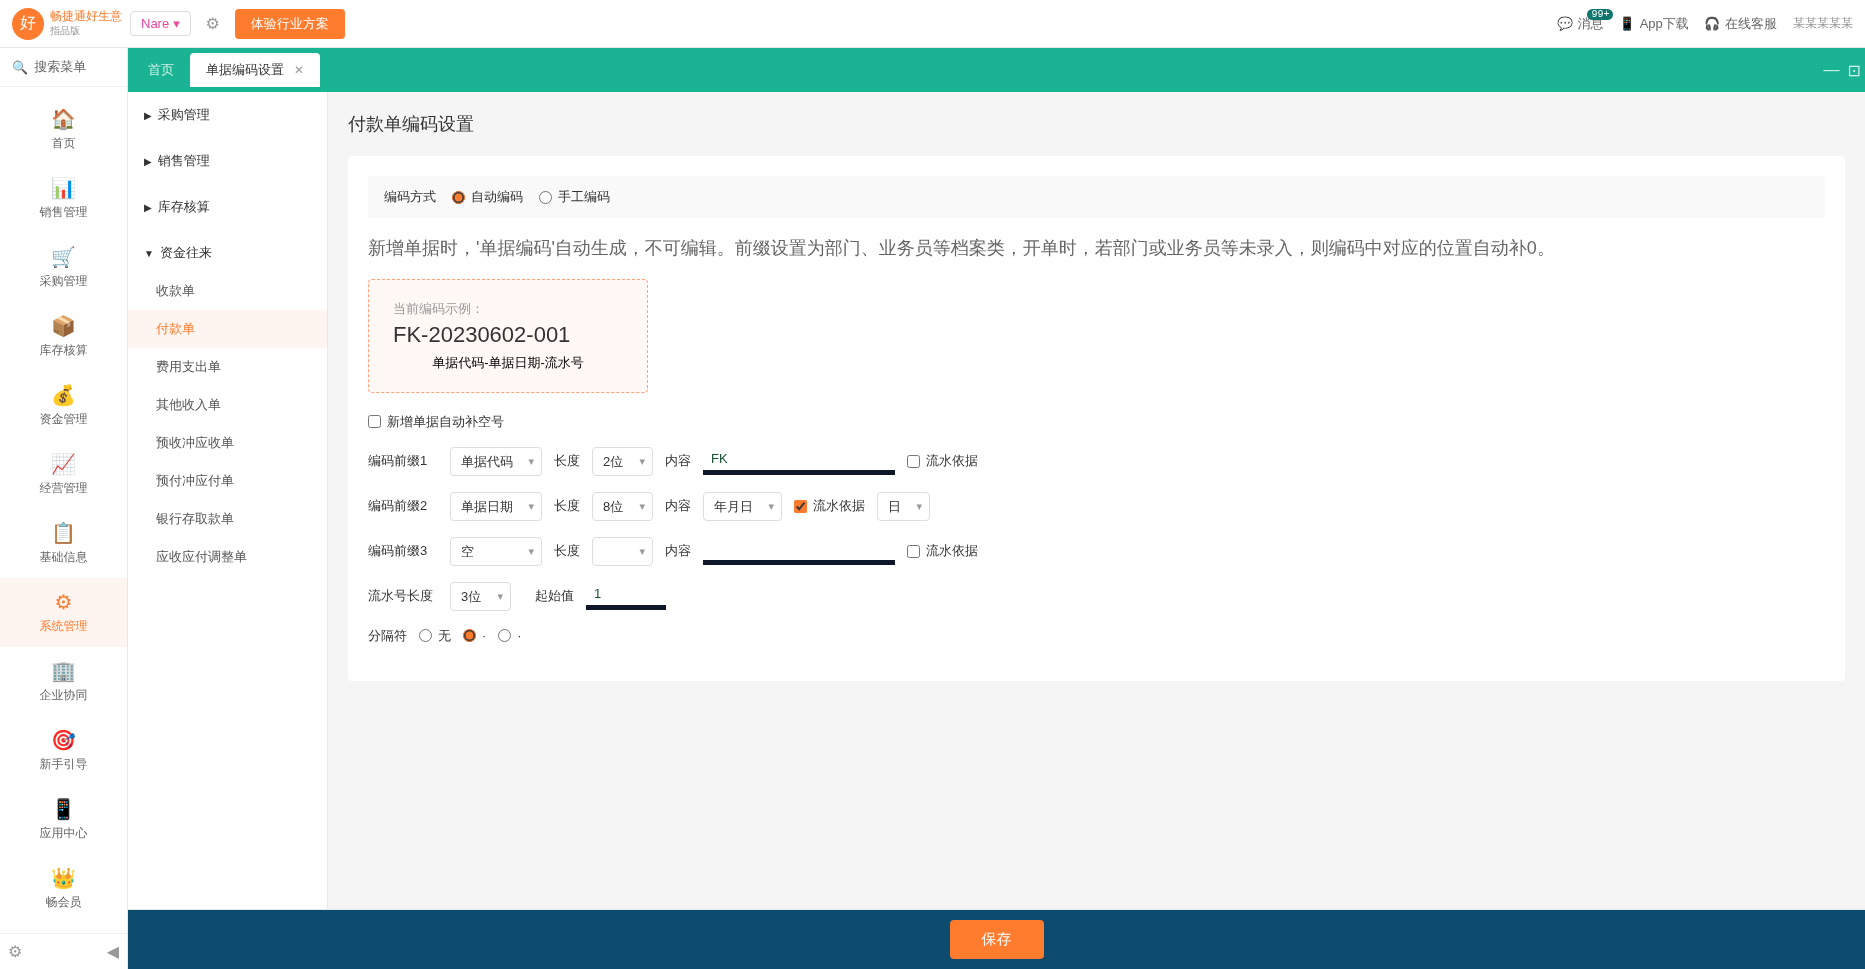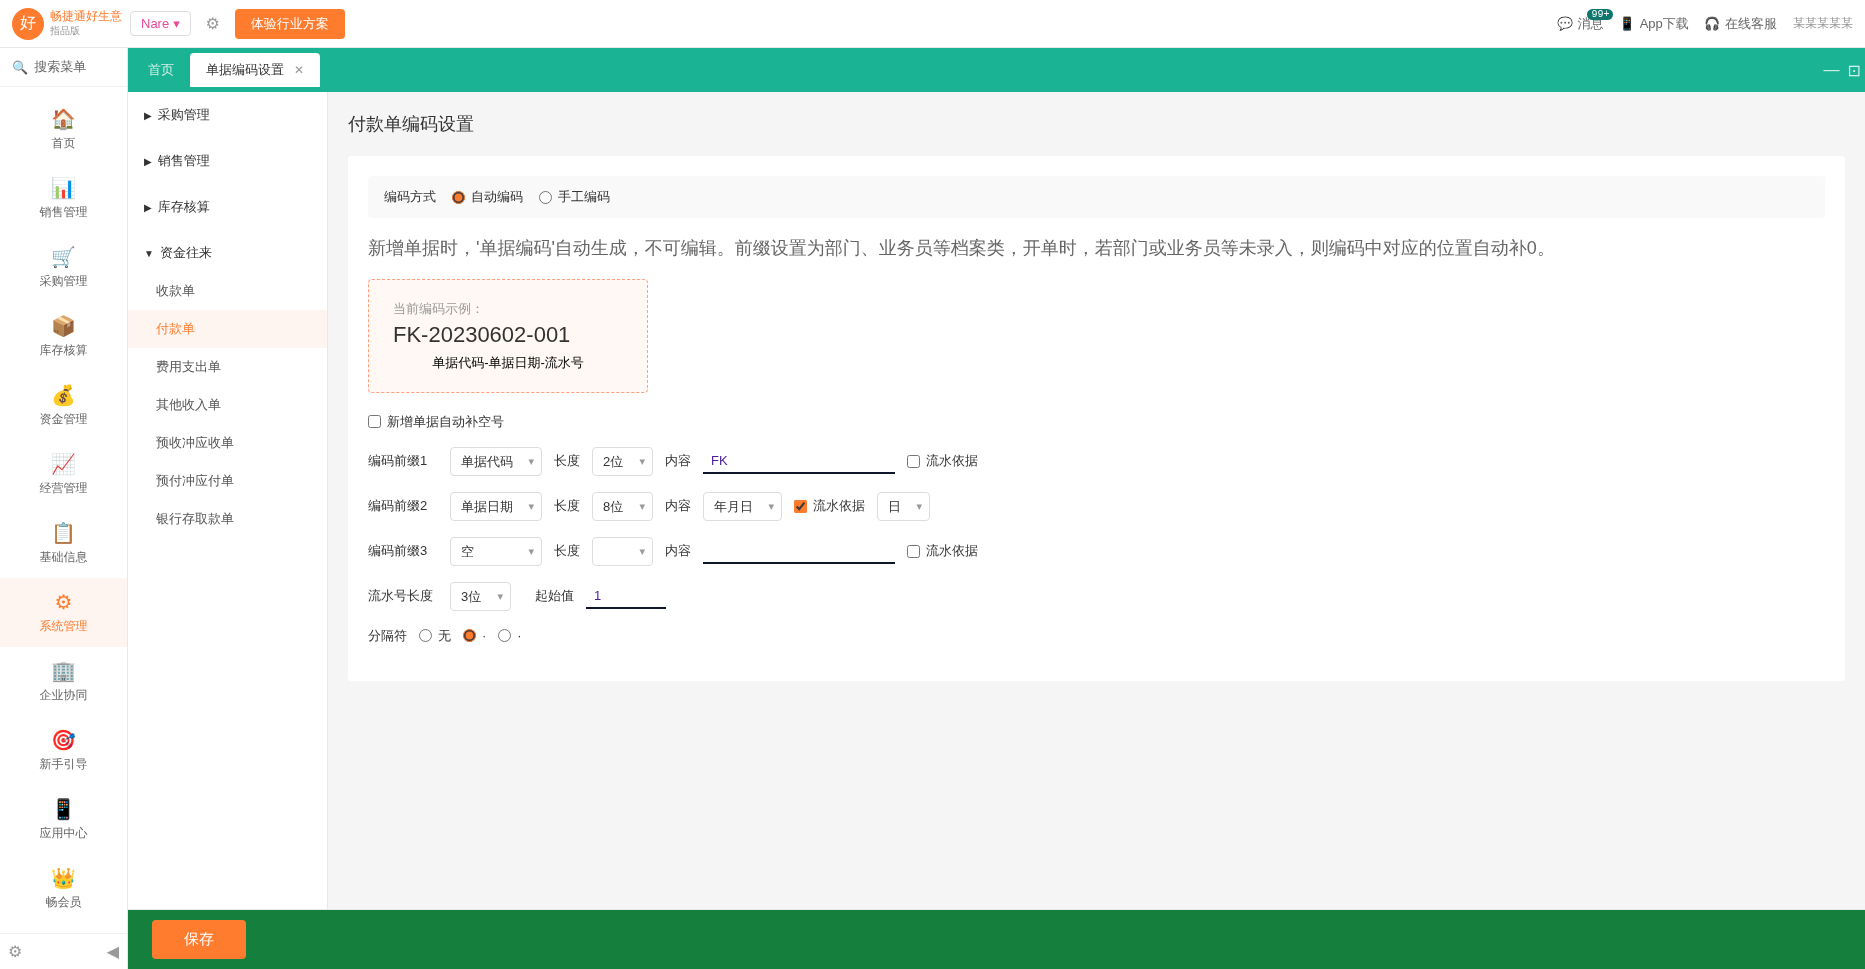--- a/index.html
+++ b/index.html
@@ -77,30 +77,30 @@
     .preview-code { font-size: 22px; font-weight: 500; color: #333; margin-bottom: 6px; }
     .preview-desc { font-size: 13px; color: #000000; text-align: center; }
 
     
     .checkbox-row { display: flex; align-items: center; gap: 6px; margin-bottom: 16px; font-size: 13px; color: #333; }
     .checkbox-input { accent-color: #ff7b2e; }
 
     
     .form-row { display: flex; align-items: center; gap: 12px; margin-bottom: 16px; flex-wrap: wrap; }
     .form-label { font-size: 13px; color: #333; width: 70px; flex-shrink: 0; }
-    .form-input-text { border: none; border-bottom: 2px solid #0f172a; padding: 4px 8px; font-size: 13px; color: #4c1d95; background: transparent; min-width: 80px; }
+    .form-input-text { border: none; border-bottom: 5px solid #0f172a; padding: 4px 8px; font-size: 13px; color: #14532d; background: transparent; min-width: 80px; }
     .check-item { display: flex; align-items: center; gap: 6px; font-size: 13px; color: #333; }
 
     
     .separator-row { display: flex; align-items: center; gap: 12px; margin-bottom: 16px; }
     .separator-label { font-size: 13px; color: #333; }
     .radio-group { display: flex; align-items: center; gap: 12px; }
 
     
-    .bottom-bar { height: 60px; background: #15803d; border-top: 1px solid #e8e8e8; display: flex; align-items: center; justify-content: flex-start; padding: 0 24px; flex-shrink: 0; }
+    .bottom-bar { height: 60px; background: #0c4a6e; border-top: 1px solid #e8e8e8; display: flex; align-items: center; justify-content: center; padding: 0 24px; flex-shrink: 0; }
     .btn-save { background: #ff7b2e; color: white; border: none; border-radius: 4px; padding: 10px 32px; font-size: 15px; cursor: pointer; }
 
     select { appearance: none; }
     .select-wrapper { position: relative; display: inline-flex; }
     .select-wrapper select { border: 1px solid #ddd; border-radius: 4px; padding: 6px 28px 6px 10px; font-size: 13px; color: #333; background: #fff; cursor: pointer; appearance: none; }
     .select-wrapper::after { content: '▾'; position: absolute; right: 8px; top: 50%; transform: translateY(-50%); pointer-events: none; color: #999; font-size: 11px; }
 
     .content-main { display: flex; flex: 1; overflow: hidden; }
   </style>
 </head>
@@ -258,20 +258,23 @@
             <span>其他收入单</span>
           </div>
           <div class="sub-nav-item">
             <span>预收冲应收单</span>
           </div>
           <div class="sub-nav-item">
             <span>预付冲应付单</span>
           </div>
           <div class="sub-nav-item">
             <span>银行存取款单</span>
+          </div>
+          <div class="sub-nav-item">
+            <span>应收应付调整单</span>
           </div>
         </div>
       </div>
 
       <div class="page-content">
         <div class="page-title">付款单编码设置</div>
 
         <div class="settings-panel">
           
           <div class="encoding-method">

